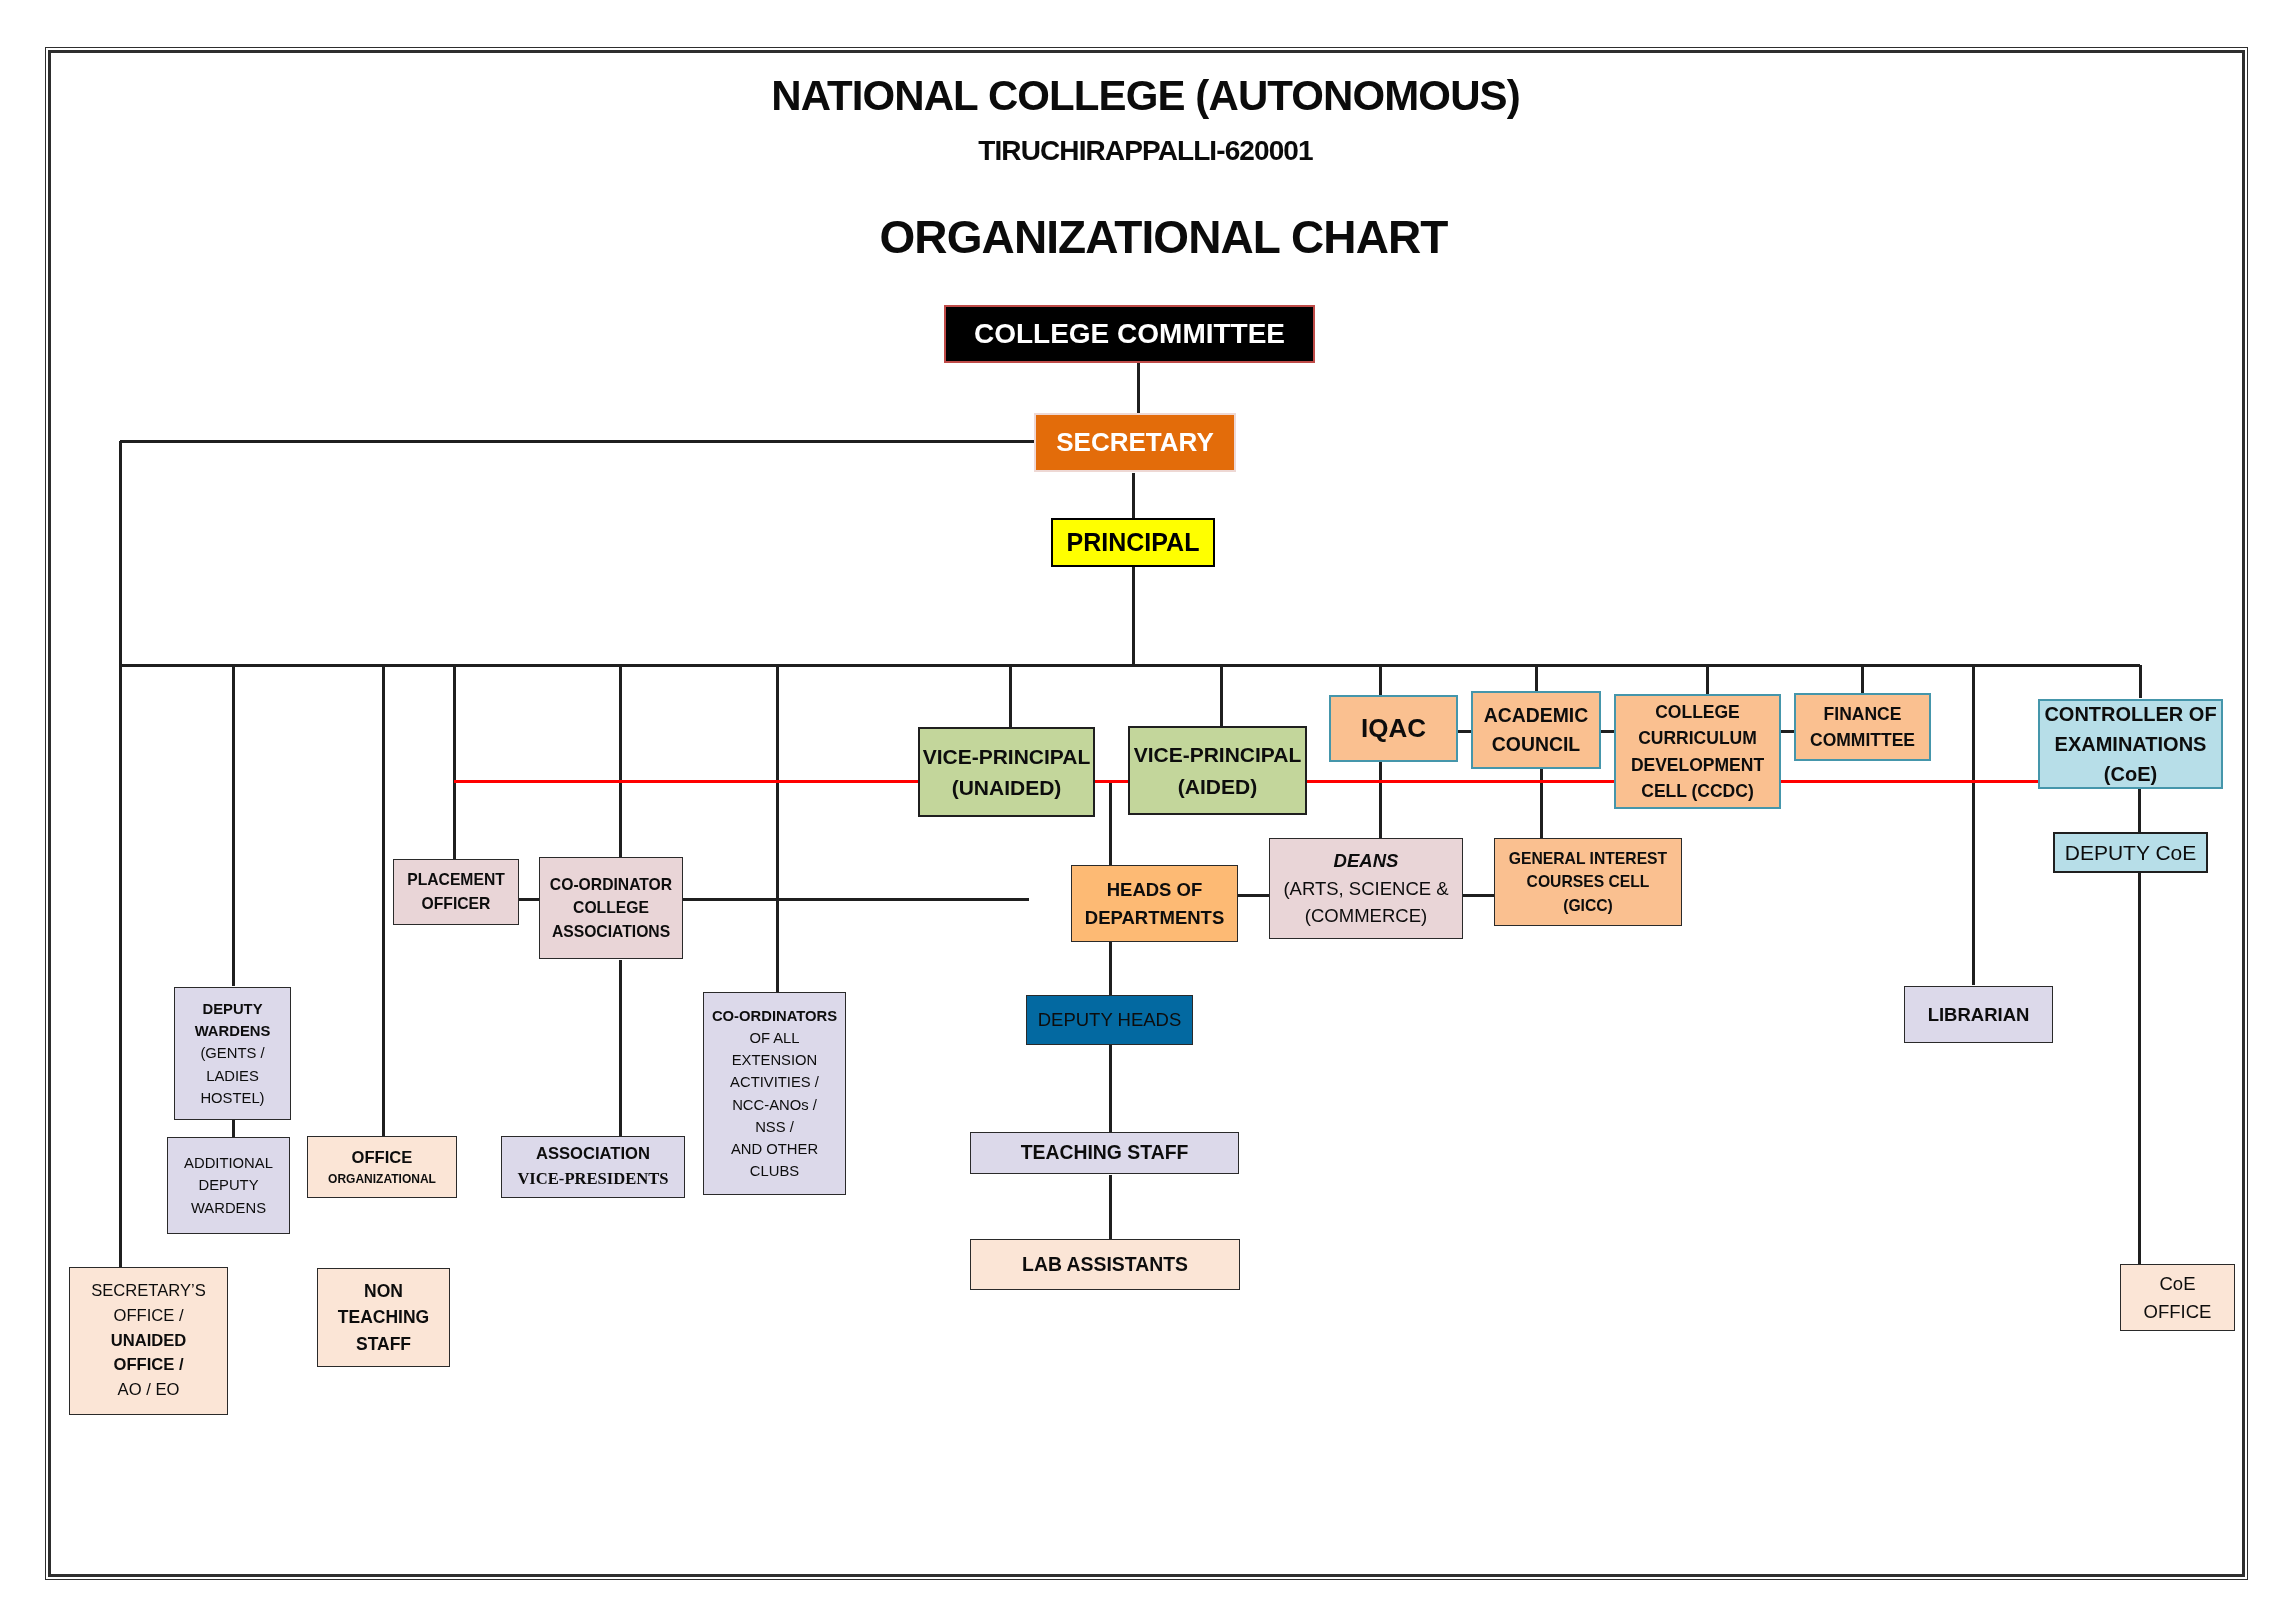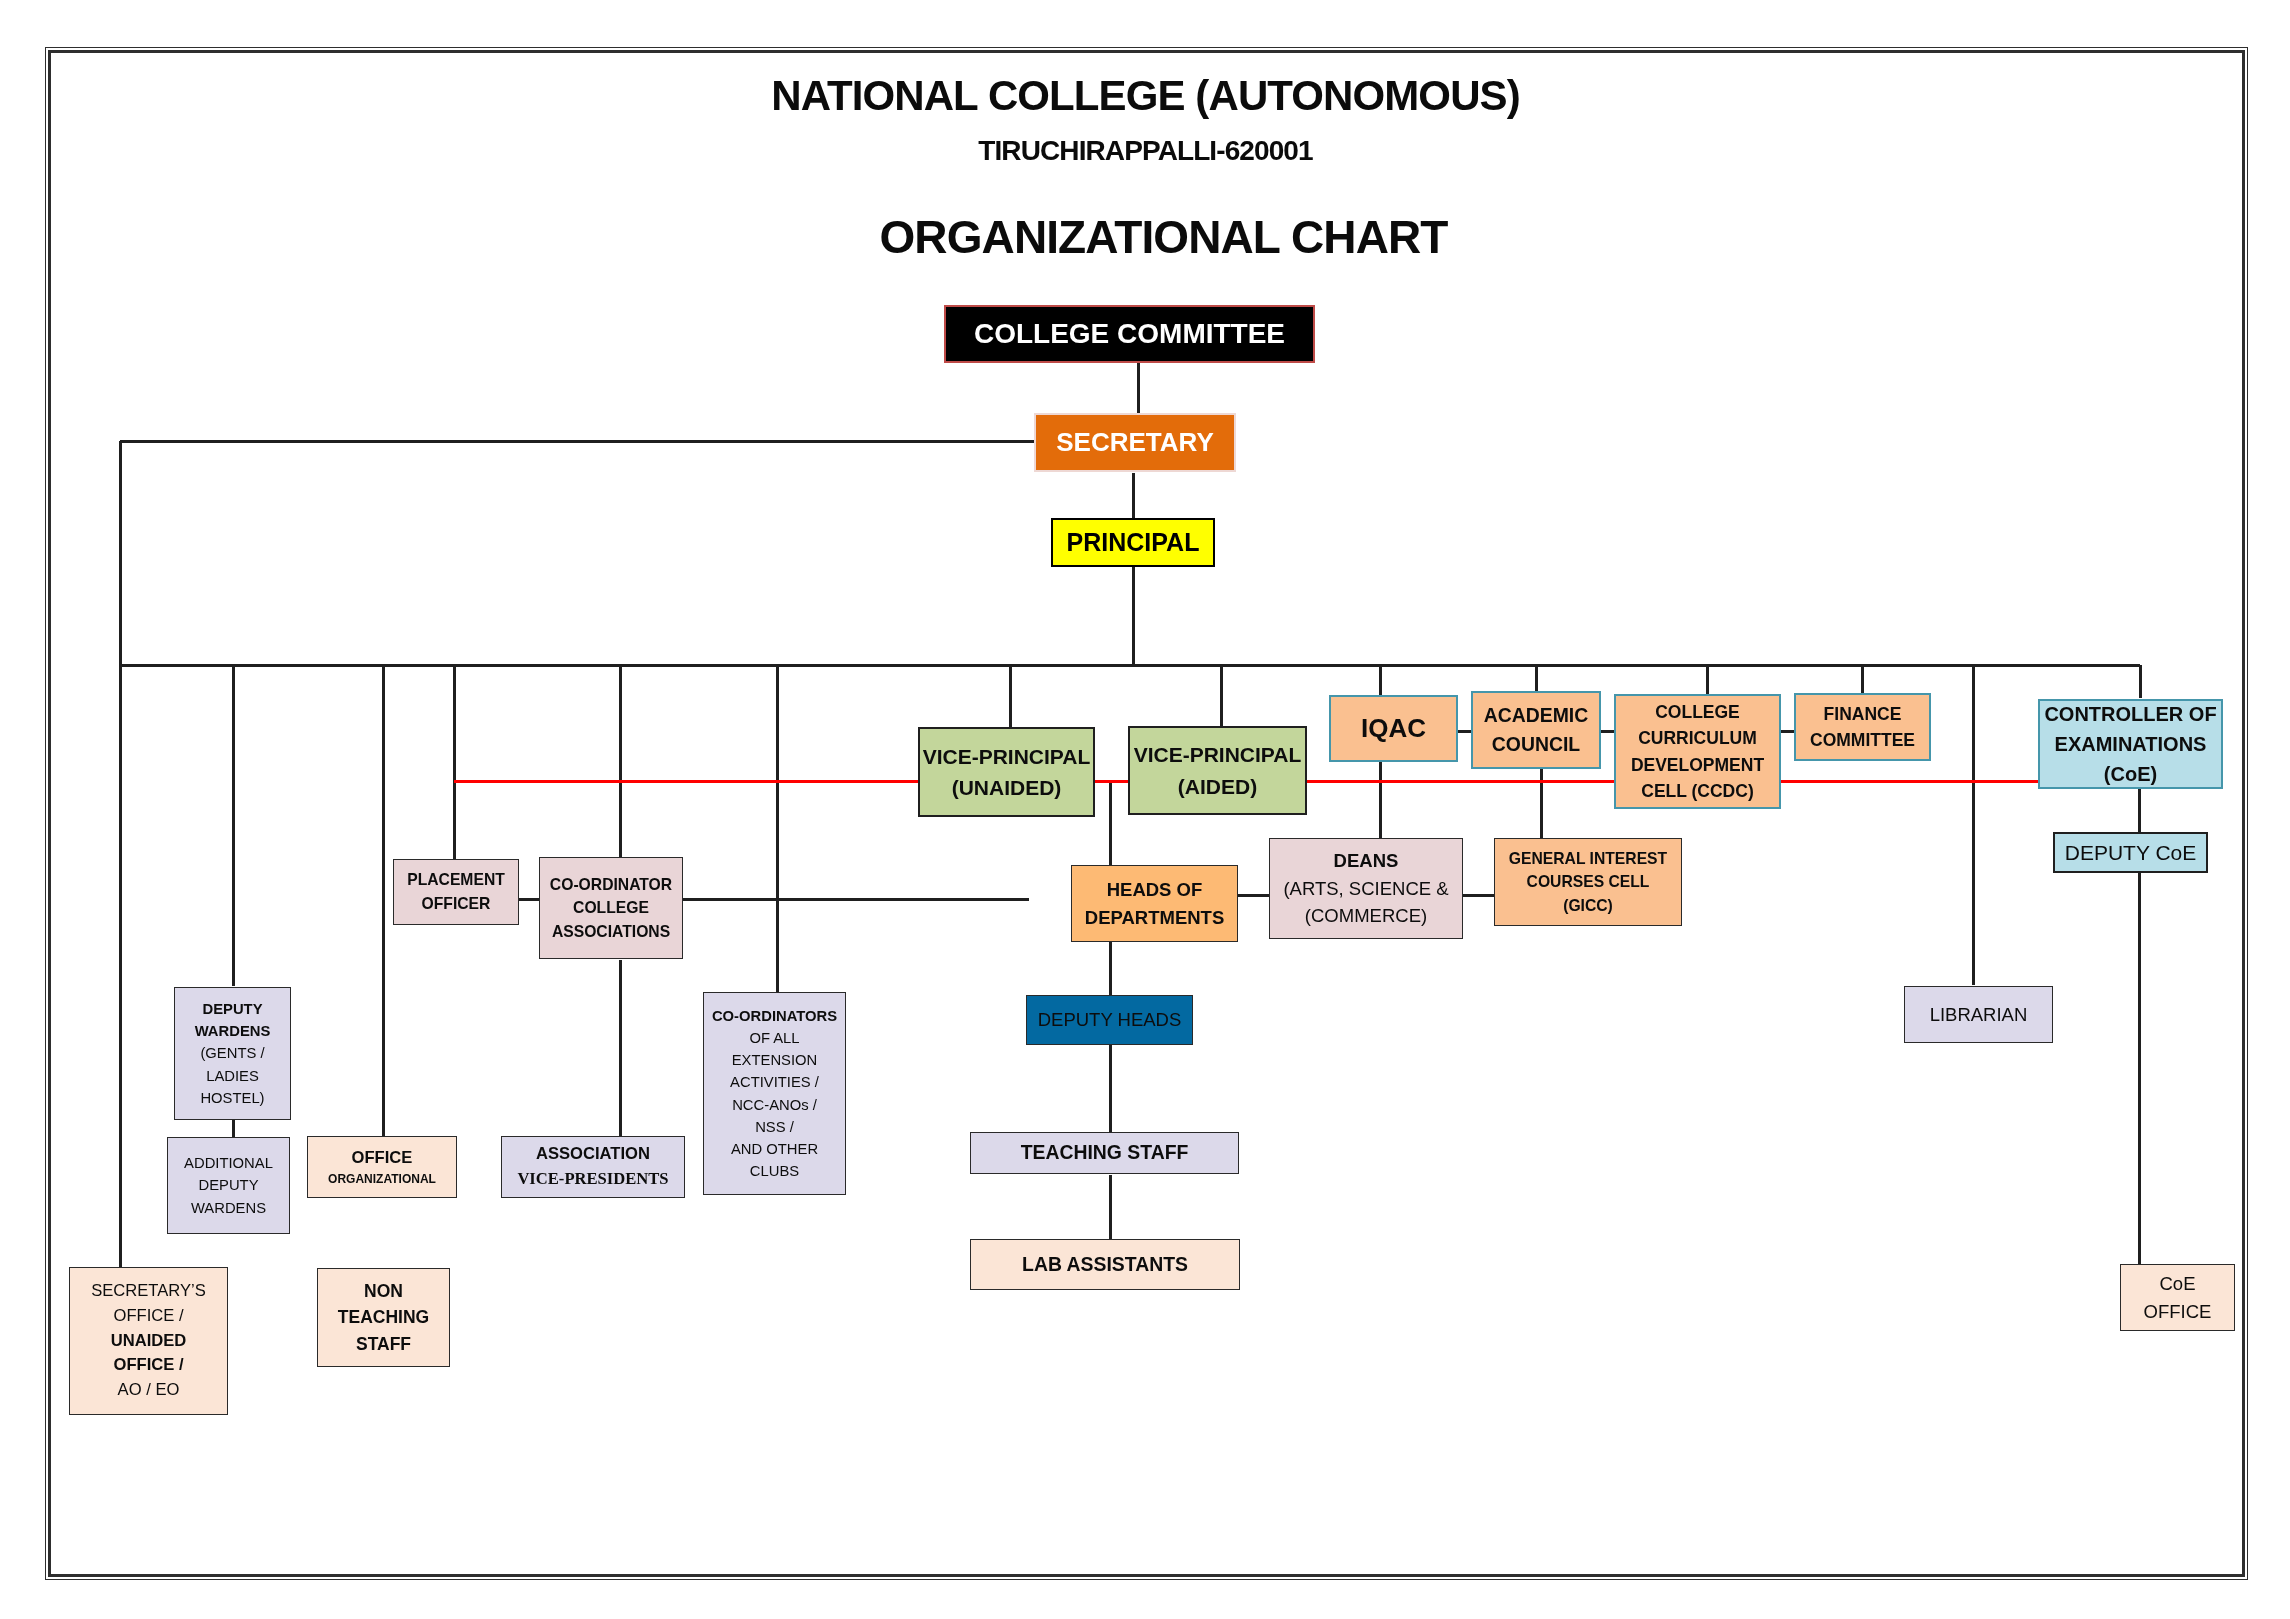--- a/index.html
+++ b/index.html
@@ -152,31 +152,31 @@
     <div class="node" style="left: 1026px; top: 995px; width: 167px; height: 50px; background: #0369a1; border: 1.8px solid rgb(42, 42, 42); font-size: 18.5px;">
       <span style="font-weight: normal;">DEPUTY HEADS</span>
     </div>
     <div class="node" style="left: 970px; top: 1132px; width: 269px; height: 42px; background: rgb(220, 217, 234); border: 1.8px solid rgb(42, 42, 42); font-size: 19.4px;">
       <span style="font-weight: bold;">TEACHING STAFF</span>
     </div>
     <div class="node" style="left: 970px; top: 1239px; width: 270px; height: 51px; background: rgb(251, 229, 214); border: 1.8px solid rgb(42, 42, 42); font-size: 19.4px;">
       <span style="font-weight: bold;">LAB ASSISTANTS</span>
     </div>
     <div class="node" style="left: 1269px; top: 838px; width: 194px; height: 101px; background: rgb(233, 213, 215); border: 1.8px solid rgb(42, 42, 42); font-size: 18.5px;">
-      <span style="font-weight: bold;">DEANS</span>
+      <span style="font-weight: bold; font-style: italic;">DEANS</span>
       <span style="font-weight: normal;">(ARTS, SCIENCE &amp;</span>
       <span style="font-weight: normal;">(COMMERCE)</span>
     </div>
     <div class="node" style="left: 1494px; top: 838px; width: 188px; height: 88px; background: rgb(250, 192, 144); border: 1.8px solid rgb(42, 42, 42); font-size: 15.7px;">
       <span style="font-weight: bold;">GENERAL INTEREST</span>
       <span style="font-weight: bold;">COURSES CELL</span>
       <span style="font-weight: bold;">(GICC)</span>
     </div>
     <div class="node" style="left: 1904px; top: 986px; width: 149px; height: 57px; background: rgb(220, 217, 234); border: 1.8px solid rgb(42, 42, 42); font-size: 18.5px;">
-      <span style="font-weight: normal;">LIBRARIAN</span>
+      <span style="font-weight: bold;">LIBRARIAN</span>
     </div>
     <div class="node" style="left: 69px; top: 1267px; width: 159px; height: 148px; background: rgb(251, 229, 214); border: 1.8px solid rgb(42, 42, 42); font-size: 16.6px;">
       <span style="font-weight: normal;">SECRETARY’S</span>
       <span style="font-weight: normal;">OFFICE /</span>
       <span style="font-weight: bold;">UNAIDED</span>
       <span style="font-weight: bold;">OFFICE /</span>
       <span style="font-weight: normal;">AO / EO</span>
     </div>
     <div class="node" style="left: 317px; top: 1268px; width: 133px; height: 99px; background: rgb(251, 229, 214); border: 1.8px solid rgb(42, 42, 42); font-size: 17.5px;">
       <span style="font-weight: bold;">NON</span>

